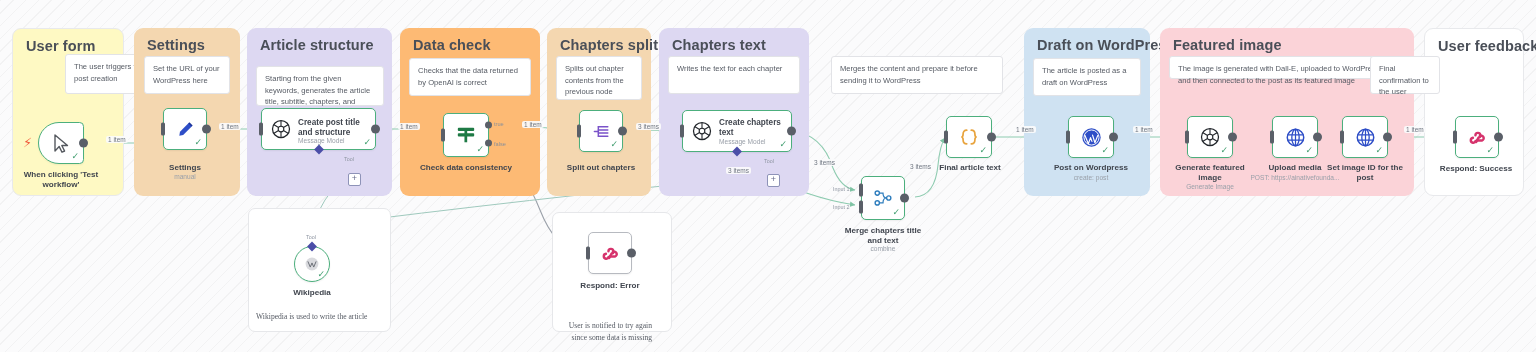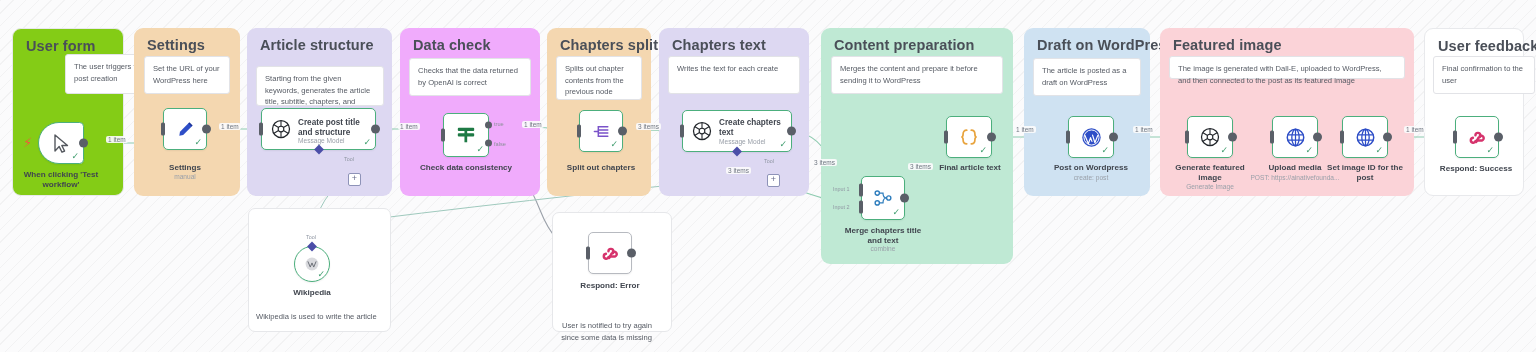--- a/index.html
+++ b/index.html
@@ -20,21 +20,21 @@
   .group .g-title{
     position:absolute;left:13px;top:9px;
     font-size:14.5px;font-weight:700;letter-spacing:.1px;color:#4a4f58;
     white-space:nowrap;
   }
   .note{
     position:absolute;background:#ffffff;border:1px solid #e2e3e7;border-radius:3px;
     box-sizing:border-box;padding:6px 8px;font-size:7.6px;line-height:1.52;color:#555a63;
   }
   .freenote{
-    position:absolute;font-size:7.6px;line-height:1.52;color:#555a63;
+    position:absolute;font-size:7.6px;line-height:1.52;color:#555a63;font-family:Liberation Serif, serif;
   }
   .panel{
     position:absolute;background:#ffffff;border:1px solid #e6e7ea;border-radius:7px;
     box-sizing:border-box;
   }
 
   
   .node{position:absolute;box-sizing:border-box;}
   .nbox{
     position:absolute;left:0;top:0;width:100%;height:100%;
@@ -140,21 +140,21 @@
       <path d="M489,145 Q520,160 540,210 Q555,248 580,253" marker-end="url(#ahg)"></path>
     </g>
     <g fill="none" stroke="#9fc9bd" stroke-width="1">
 
       <path d="M312,228 Q320,200 348,172"></path>
 
       <path d="M318,226 Q520,200 760,176"></path>
     </g>
   </svg>
 
-  <div class="group" style="left:12px;top:28px;width:112px;height:168px;background:#84cc16;border:1px solid #e8e9ec;">
+  <div class="group" style="left:12px;top:28px;width:112px;height:168px;background:#fef9c3;border:1px solid #e8e9ec;">
     <div class="g-title">User form</div>
   </div>
   <div class="note" style="left:21px;top:54px;width:92px;height:40px;margin-left:44px;">The user triggers the post creation</div>
 
   <div class="node" style="left:38px;top:122px;width:46px;height:42px;">
     <div class="nbox trigger">
       <svg width="17" height="19" viewBox="0 0 17 19">
         <path d="M2,1 L2,17 L6.2,12.6 L9,18.2 L11.6,17 L8.8,11.5 L14.5,11.5 Z" fill="#ffffff" stroke="#55595f" stroke-width="1.4" stroke-linejoin="round"></path>
       </svg>
       <span class="tick">✓</span>
@@ -216,21 +216,21 @@
         <path d="M6,8.6 L9.4,16.6 L12,10.4 L14.6,16.6 L18,8.6" fill="none" stroke="#6c7078" stroke-width="1.5" stroke-linecap="round"></path>
       </svg>
       <span class="tick">✓</span>
       <span class="port-ai" style="top:-4px;"></span>
     </div>
   </div>
   <div class="pinlabel" style="left:306px;top:234px;">Tool</div>
   <div class="ntitle" style="left:267px;top:288px;width:90px;">Wikipedia</div>
   <div class="freenote" style="left:256px;top:311px;width:128px;">Wikipedia is used to write the article</div>
 
-  <div class="group" style="left:400px;top:28px;width:140px;height:168px;background:#f0abfc;">
+  <div class="group" style="left:400px;top:28px;width:140px;height:168px;background:#fdba74;">
     <div class="g-title">Data check</div>
   </div>
   <div class="note" style="left:409px;top:58px;width:122px;height:38px;">Checks that the data returned by OpenAI is correct</div>
 
   <div class="node" style="left:443px;top:113px;width:46px;height:44px;">
     <div class="nbox">
       <svg width="22" height="20" viewBox="0 0 24 22">
         <rect x="3" y="3" width="18" height="3.6" rx="1" fill="#1e7a45"></rect>
         <rect x="3" y="9" width="18" height="3.6" rx="1" fill="#1e7a45"></rect>
         <rect x="10.3" y="6" width="3" height="13" fill="#1e7a45"></rect>
@@ -275,44 +275,41 @@
       <span class="tick">✓</span>
       <span class="port-in"></span>
       <span class="port-out"></span>
     </div>
   </div>
   <div class="ntitle" style="left:553px;top:163px;width:96px;">Split out chapters</div>
 
   <div class="group" style="left:659px;top:28px;width:150px;height:168px;background:#ddd8f2;">
     <div class="g-title">Chapters text</div>
   </div>
-  <div class="note" style="left:668px;top:56px;width:132px;height:38px;">Writes the text for each create</div>
+  <div class="note" style="left:668px;top:56px;width:132px;height:38px;">Writes the text for each chapter</div>
 
   <div class="node" style="left:682px;top:110px;width:110px;height:42px;">
     <div class="nbox wide">
       <svg width="20" height="20" viewBox="0 0 24 24">
         <circle cx="12" cy="12" r="10.2" fill="none" stroke="#22262b" stroke-width="1.5"></circle>
         <path d="M12,2.3 L12,21.7 M3.6,7 L20.4,17 M3.6,17 L20.4,7" stroke="#22262b" stroke-width="1.3"></path>
         <circle cx="12" cy="12" r="3.4" fill="#fff" stroke="#22262b" stroke-width="1.3"></circle>
       </svg>
       <span class="inlabel" style="left:36px;top:7px;">Create chapters
 text</span>
       <span class="insub" style="left:36px;top:27px;">Message Model</span>
       <span class="tick">✓</span>
       <span class="port-in"></span>
       <span class="port-out"></span>
       <span class="port-ai" style="bottom:-4px;"></span>
     </div>
   </div>
   <div class="pinlabel" style="left:764px;top:158px;">Tool</div>
   <div class="plusbtn" style="left:767px;top:174px;">+</div>
 
-  <div class="group" style="left:821px;top:28px;width:192px;height:236px;background:#bfe9d4;">
-    <div class="g-title">Content preparation</div>
-  </div>
   <div class="note" style="left:831px;top:56px;width:172px;height:38px;">Merges the content and prepare it before sending it to WordPress</div>
 
   <div class="node" style="left:861px;top:176px;width:44px;height:44px;">
     <div class="nbox">
       <svg width="20" height="18" viewBox="0 0 24 22">
         <circle cx="5" cy="5" r="2.6" fill="none" stroke="#2e7dbd" stroke-width="1.7"></circle>
         <circle cx="5" cy="17" r="2.6" fill="none" stroke="#2e7dbd" stroke-width="1.7"></circle>
         <circle cx="19" cy="11" r="2.6" fill="none" stroke="#2e7dbd" stroke-width="1.7"></circle>
         <path d="M7.6,5 L12,5 Q12,11 16.4,11 M7.6,17 L12,17 Q12,11 16.4,11" fill="none" stroke="#2e7dbd" stroke-width="1.5"></path>
       </svg>
@@ -408,21 +405,21 @@
       <span class="port-in"></span>
       <span class="port-out"></span>
     </div>
   </div>
   <div class="ntitle" style="left:1322px;top:163px;width:86px;">Set image ID for the
 post</div>
 
   <div class="group" style="left:1424px;top:28px;width:100px;height:168px;background:#ffffff;border:1px solid #e8e9ec;">
     <div class="g-title">User feedback</div>
   </div>
-  <div class="note" style="left:1433px;top:56px;width:102px;height:38px;">Final confirmation to the user</div>
+  <div class="note" style="left:1370px;top:56px;width:70px;height:38px;">Final confirmation to the user</div>
 
   <div class="node" style="left:1455px;top:116px;width:44px;height:42px;">
     <div class="nbox">
       <svg width="19" height="19" viewBox="0 0 24 24">
         <path d="M9.4,9.2 A3.1,3.1 0 1 1 13.2,12.3 L10.4,17.6" fill="none" stroke="#d6336c" stroke-width="3.1" stroke-linecap="round"></path>
         <path d="M14.8,10.4 A3.1,3.1 0 1 1 17.6,15.8 L11.8,15.8" fill="none" stroke="#d6336c" stroke-width="3.1" stroke-linecap="round"></path>
         <path d="M9.6,16.4 A3.1,3.1 0 1 1 6.2,12.4" fill="none" stroke="#d6336c" stroke-width="3.1" stroke-linecap="round"></path>
       </svg>
       <span class="tick">✓</span>
       <span class="port-in"></span>

